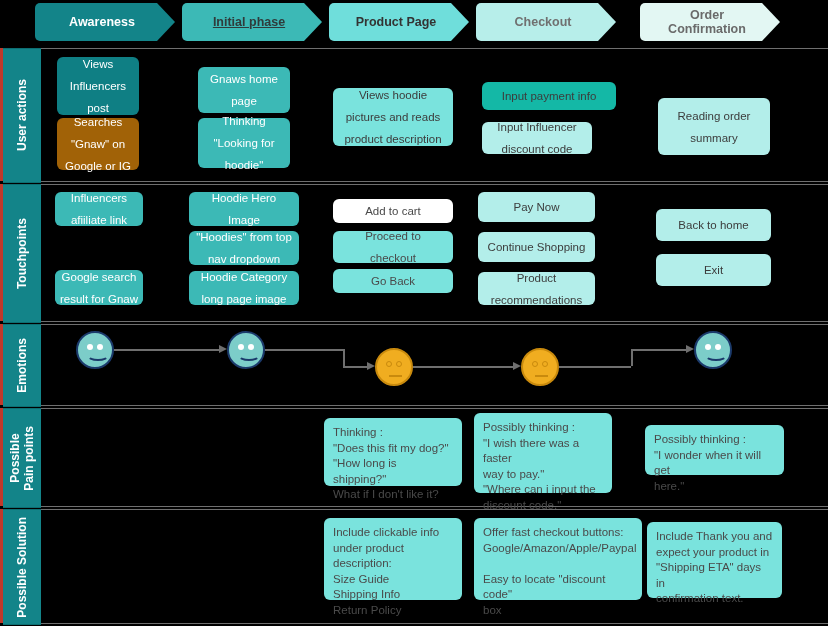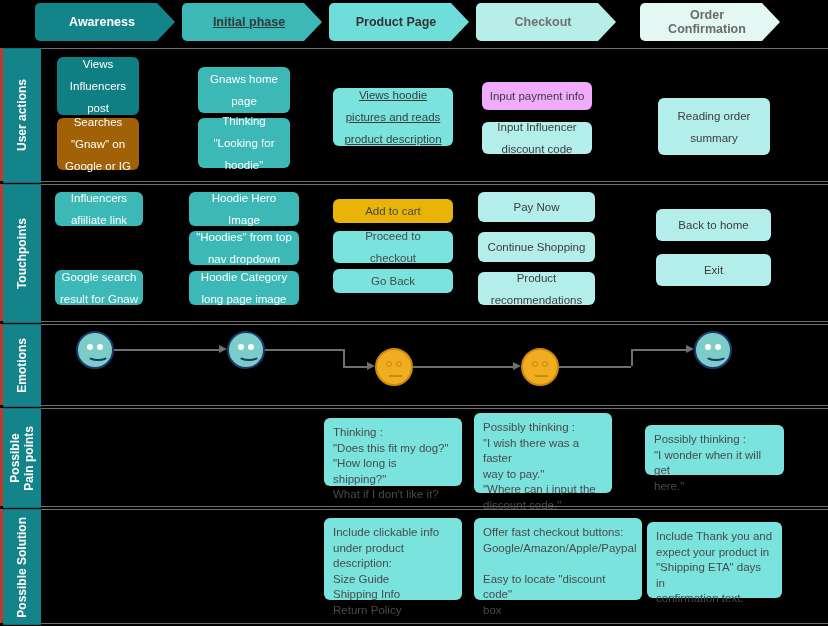--- a/index.html
+++ b/index.html
@@ -219,26 +219,26 @@
       </div>
       <div class="card" style="left: 198px; top: 67px; width: 92px; height: 46px; background: rgb(60, 185, 182); color: rgb(255, 255, 255);">
         <span>Gnaws home
 page</span>
       </div>
       <div class="card" style="left: 198px; top: 118px; width: 92px; height: 50px; background: rgb(60, 185, 182); color: rgb(255, 255, 255);">
         <span>Thinking
 "Looking for
 hoodie"</span>
       </div>
-      <div class="card" style="left: 333px; top: 88px; width: 120px; height: 58px; background: rgb(122, 227, 221); color: rgb(60, 60, 60); text-decoration: underline;">
+      <div class="card" style="left: 333px; top: 88px; width: 120px; height: 58px; background: rgb(122, 227, 221); color: rgb(60, 60, 60);">
         <span>Views hoodie
 pictures and reads
 product description</span>
       </div>
-      <div class="card" style="left: 482px; top: 82px; width: 110px; height: 28px; background: #f0abfc; color: rgb(60, 60, 60);">
+      <div class="card" style="left: 482px; top: 82px; width: 134px; height: 28px; background: #14b8a6; color: rgb(60, 60, 60);">
         <span>Input payment info</span>
       </div>
       <div class="card" style="left: 482px; top: 122px; width: 110px; height: 32px; background: rgb(179, 238, 234); color: rgb(60, 60, 60);">
         <span>Input Influencer
 discount code</span>
       </div>
       <div class="card" style="left: 658px; top: 98px; width: 112px; height: 57px; background: rgb(179, 238, 234); color: rgb(60, 60, 60);">
         <span>Reading order
 summary</span>
       </div>
@@ -262,21 +262,21 @@
 Image</span>
       </div>
       <div class="card" style="left: 189px; top: 231px; width: 110px; height: 34px; background: rgb(60, 185, 182); color: rgb(255, 255, 255);">
         <span>"Hoodies" from top
 nav dropdown</span>
       </div>
       <div class="card" style="left: 189px; top: 271px; width: 110px; height: 34px; background: rgb(60, 185, 182); color: rgb(255, 255, 255);">
         <span>Hoodie Category
 long page image</span>
       </div>
-      <div class="card" style="left: 333px; top: 199px; width: 120px; height: 24px; background: #eab308; color: rgb(74, 74, 74);">
+      <div class="card" style="left: 333px; top: 199px; width: 120px; height: 24px; background: #ffffff; color: rgb(74, 74, 74);">
         <span>Add to cart</span>
       </div>
       <div class="card" style="left: 333px; top: 231px; width: 120px; height: 32px; background: rgb(122, 227, 221); color: rgb(74, 74, 74);">
         <span>Proceed to
 checkout</span>
       </div>
       <div class="card" style="left: 333px; top: 269px; width: 120px; height: 24px; background: rgb(122, 227, 221); color: rgb(74, 74, 74);">
         <span>Go Back</span>
       </div>
       <div class="card" style="left: 478px; top: 192px; width: 117px; height: 30px; background: rgb(179, 238, 234); color: rgb(60, 60, 60);">

